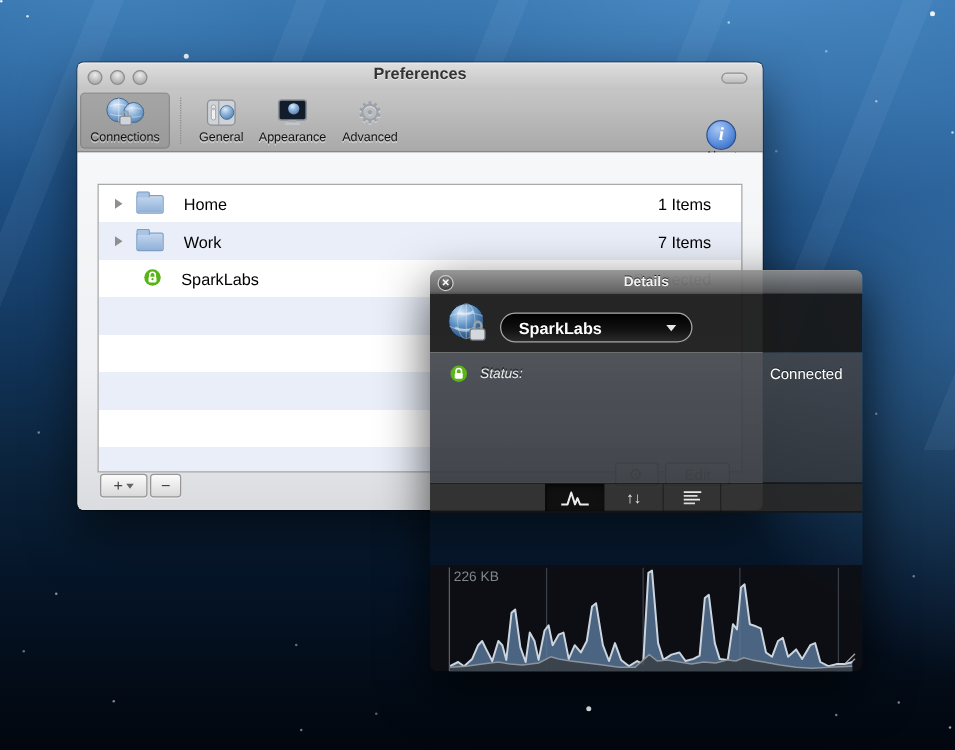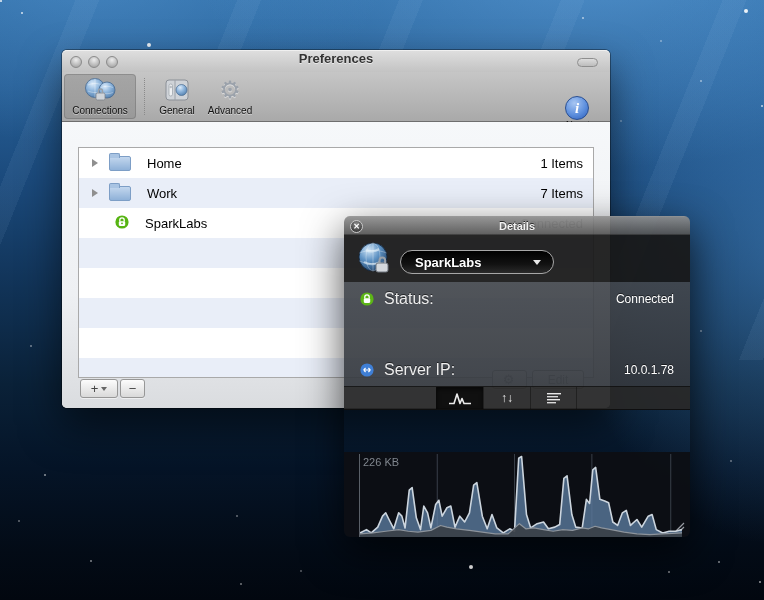--- a/index.html
+++ b/index.html
@@ -56,21 +56,21 @@
     background:radial-gradient(circle at 38% 28%, #a8c6f2, #5d8fdd 55%, #2a5cba); border:1px solid #2a4f92;
     color:#fff; font-family:"Liberation Serif",serif; font-style:italic; font-weight:700; font-size:15px;
     display:flex; align-items:center; justify-content:center; }
   .p-content{ position:absolute; left:0; top:72px; right:0; bottom:0; border-radius:0 0 5px 5px;
     background:linear-gradient(180deg,#f6f8fa,#eef0f3 60%,#dadcdf); }
   .conn-list{ position:absolute; left:16px; top:25px; width:516px; height:231px; border:1px solid #a9a9a9;
     background:repeating-linear-gradient(180deg,#ffffff 0 30px,#e9eef8 30px 60px); overflow:hidden; }
   .lrow{ position:absolute; left:0; right:0; height:30px; display:flex; align-items:center; font-size:13px; color:#000; }
   .lrow .disc{ margin-left:13px; width:0; height:0; border-left:6px solid #8f8f8f; border-top:4px solid transparent; border-bottom:4px solid transparent; }
   .lrow .rname{ margin-left:16px; }
-  .lrow .rdetail{ margin-left:auto; margin-right:10px; }
+  .lrow .rdetail{ margin-left:auto; margin-right:24px; }
   .lrow .muted{ color:#8f8f8f; }
   .folder{ width:22px; height:15px; margin-left:11px; position:relative; border-radius:2px;
     background:linear-gradient(180deg,#c3d7ee,#8fb1d8); border:1px solid #7d9ec6; }
   .folder::before{ content:""; position:absolute; left:-1px; top:-4px; width:9px; height:4px; border-radius:2px 2px 0 0;
     background:#a9c4e3; border:1px solid #7d9ec6; border-bottom:none; }
   .lock-left{ margin-left:36px; }
   .p-btn{ position:absolute; height:19px; border:1px solid #979797; border-radius:3px;
     background:linear-gradient(180deg,#fcfcfc,#d9d9d9); color:#444; font-size:13px;
     display:flex; align-items:center; justify-content:center; box-shadow:0 1px 0 rgba(255,255,255,.5); }
   .btn-add{ left:18px; top:257px; width:38px; gap:3px; }
@@ -94,21 +94,21 @@
   .h-globe{ position:absolute; left:12px; top:6px; }
   .h-select{ position:absolute; left:56px; top:15px; width:154px; height:24px; border-radius:12px;
     background:linear-gradient(180deg,#000 0%,#121212 60%,#2a2a2a 100%); border:1.5px solid #a7a7a7;
     display:flex; align-items:center; padding:0 12px 0 14px; }
   .h-select .sel-text{ color:#fff; font-weight:700; font-size:13px; text-shadow:0 -1px 0 #000; }
   .h-select .caret{ margin-left:auto; width:0; height:0; border-top:5px solid #e8e8e8; border-left:4px solid transparent; border-right:4px solid transparent; }
   .h-rows{ position:absolute; left:0; top:66px; right:0; height:104px;
     background:linear-gradient(180deg, rgba(66,70,76,.92), rgba(52,56,62,.92)); }
   .hrow{ position:absolute; left:0; right:0; height:26px; display:flex; align-items:center; padding:0 16px; }
   .hrow .hicon{ width:14px; height:14px; margin-right:10px; flex:none; }
-  .hrow .hlabel{ font-size:16px; color:#ededed; text-shadow:0 -1px 0 rgba(0,0,0,.55); }
+  .hrow .hlabel{ font-size:11px; color:#ededed; text-shadow:0 -1px 0 rgba(0,0,0,.55);font-style:italic; }
   .hrow .hvalue{ margin-left:auto; font-size:12px; color:#fff; text-shadow:0 -1px 0 rgba(0,0,0,.55); }
   .h-tabbar{ position:absolute; left:0; top:170px; right:0; height:24px; background:rgba(40,40,40,.94);
     border-top:1px solid rgba(0,0,0,.5); border-bottom:1px solid rgba(0,0,0,.6); }
   .h-tabs{ position:absolute; left:92px; top:0; height:100%; display:flex; }
   .h-tab{ width:47px; height:100%; display:flex; align-items:center; justify-content:center;
     border-left:1px solid rgba(0,0,0,.35); color:#e8e8e8; font-size:12px; }
   .h-tab:last-child{ border-right:1px solid rgba(0,0,0,.35); }
   .h-tab.sel{ background:rgba(10,10,10,.85); box-shadow:inset 0 2px 4px rgba(0,0,0,.6); }
   .h-graph{ position:absolute; left:0; top:194px; right:0; bottom:0; background:rgba(13,15,20,.96);margin-top:42px; }
   .plot{ position:absolute; left:15px; top:2px; width:323px; height:85px;
@@ -164,20 +164,31 @@
         <span class="tb-icon">
           <svg width="26" height="24" viewBox="0 0 26 24">
             <rect x="2" y="2" width="22" height="20" rx="3" fill="#cfd3d8" stroke="#8b9097" stroke-width="1"></rect>
             <line x1="11" y1="2" x2="11" y2="22" stroke="#9aa0a7" stroke-width="1"></line>
             <rect x="5" y="6" width="3.5" height="12" rx="1.7" fill="#eef0f2" stroke="#9aa0a7" stroke-width=".7"></rect>
             <circle cx="6.7" cy="9" r="1.3" fill="#b9bec4"></circle>
             <circle cx="17.5" cy="12" r="5.5" fill="url(#gl1)" stroke="#46688f" stroke-width=".7"></circle>
           </svg>
         </span>
         <span class="tb-label">General</span>
+      </div>
+      <div class="tb-item" style="width:66px">
+        <span class="tb-icon">
+          <svg width="28" height="24" viewBox="0 0 28 24">
+            <rect x="3" y="2" width="22" height="16" rx="2" fill="#131c2b" stroke="#8d9299" stroke-width="1.3"></rect>
+            <circle cx="15" cy="9" r="4.5" fill="url(#gl1)" stroke="#2c4archive" stroke-width="0"></circle>
+            <rect x="11" y="18" width="6" height="2" fill="#a7acb2"></rect>
+            <rect x="8" y="20" width="12" height="2" rx="1" fill="#c2c7cc"></rect>
+          </svg>
+        </span>
+        <span class="tb-label">Appearance</span>
       </div>
       <div class="tb-item" style="width:58px">
         <span class="tb-icon" style="font-size:24px;color:#9ba2ab;text-shadow:0 1px 0 rgba(255,255,255,.5)">⚙</span>
         <span class="tb-label">Advanced</span>
       </div>
       <div class="tb-about">
         <span class="about-circle">i</span>
         <span class="tb-label">About</span>
       </div>
     </div>
@@ -262,30 +273,20 @@
         <span class="hicon">
           <svg width="14" height="14" viewBox="0 0 14 14">
             <circle cx="7" cy="7" r="6.6" fill="#5cb516"></circle>
             <path d="M4.8 6.5V5a2.2 2.2 0 0 1 4.4 0v1.5" stroke="#fff" stroke-width="1.3" fill="none"></path>
             <rect x="3.8" y="6.3" width="6.4" height="4.6" rx="1.1" fill="#fff"></rect>
           </svg>
         </span>
         <span class="hlabel">Status:</span>
         <span class="hvalue">Connected</span>
       </div>
-      <div class="hrow" style="top:75px">
-        <span class="hicon">
-          <svg width="14" height="14" viewBox="0 0 14 14">
-            <circle cx="7" cy="7" r="6.6" fill="#3f7fd6"></circle>
-            <path d="M3.6 7h6.8M3.6 7l2-2M3.6 7l2 2M10.4 7l-2-2M10.4 7l-2 2" stroke="#fff" stroke-width="1.1" fill="none"></path>
-          </svg>
-        </span>
-        <span class="hlabel">Server IP:</span>
-        <span class="hvalue">10.0.1.78</span>
-      </div>
     </div>
 
     <div class="h-tabbar">
       <div class="h-tabs">
         <div class="h-tab sel">
           <svg width="24" height="15" viewBox="0 0 24 15">
             <polyline points="1,12.5 6,12.5 9,3 12,12.5 14,7.5 16,12.5 23,12.5" fill="none" stroke="#ececec" stroke-width="1.6" stroke-linejoin="round"></polyline>
           </svg>
         </div>
         <div class="h-tab">

